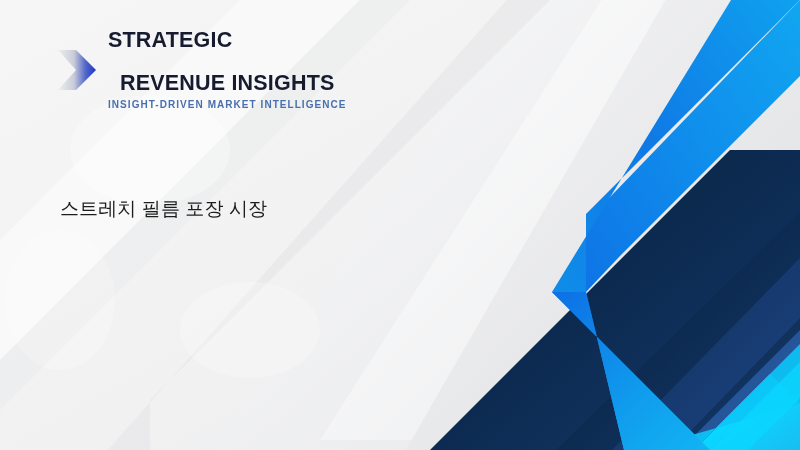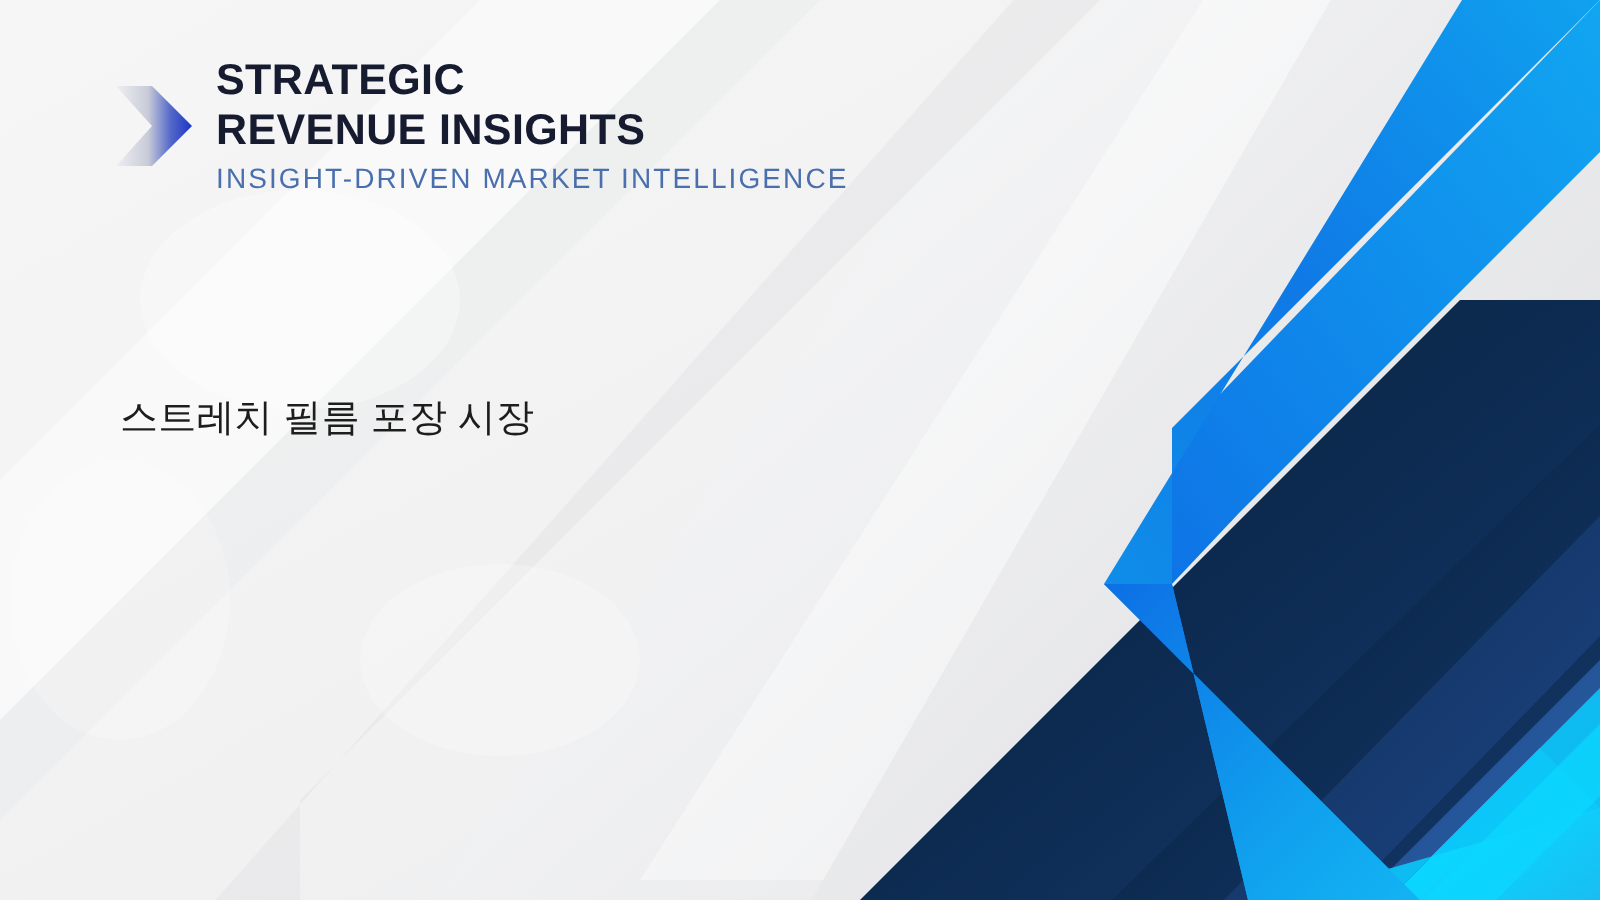--- a/index.html
+++ b/index.html
@@ -43,25 +43,25 @@
     flex-direction: column;
     line-height: 1;
   }
   .logo-l1, .logo-l2 {
     font-size: 21.5px;
     font-weight: 700;
     letter-spacing: 0.2px;
     color: #161b30;
     white-space: nowrap;
   }
-  .logo-l2 { margin-top: 3px; }
+  .logo-l2 { margin-top: 21px; text-align: center; }
   .logo-tag {
     margin-top: 6px;
-    font-size: 14px;
-    font-weight: 400;
+    font-size: 10px;
+    font-weight: 700;
     letter-spacing: 1.05px;
     color: #4a6fae;
     white-space: nowrap;
   }
 
   
   .doc-title {
     position: absolute;
     left: 60px;
     top: 196px;

